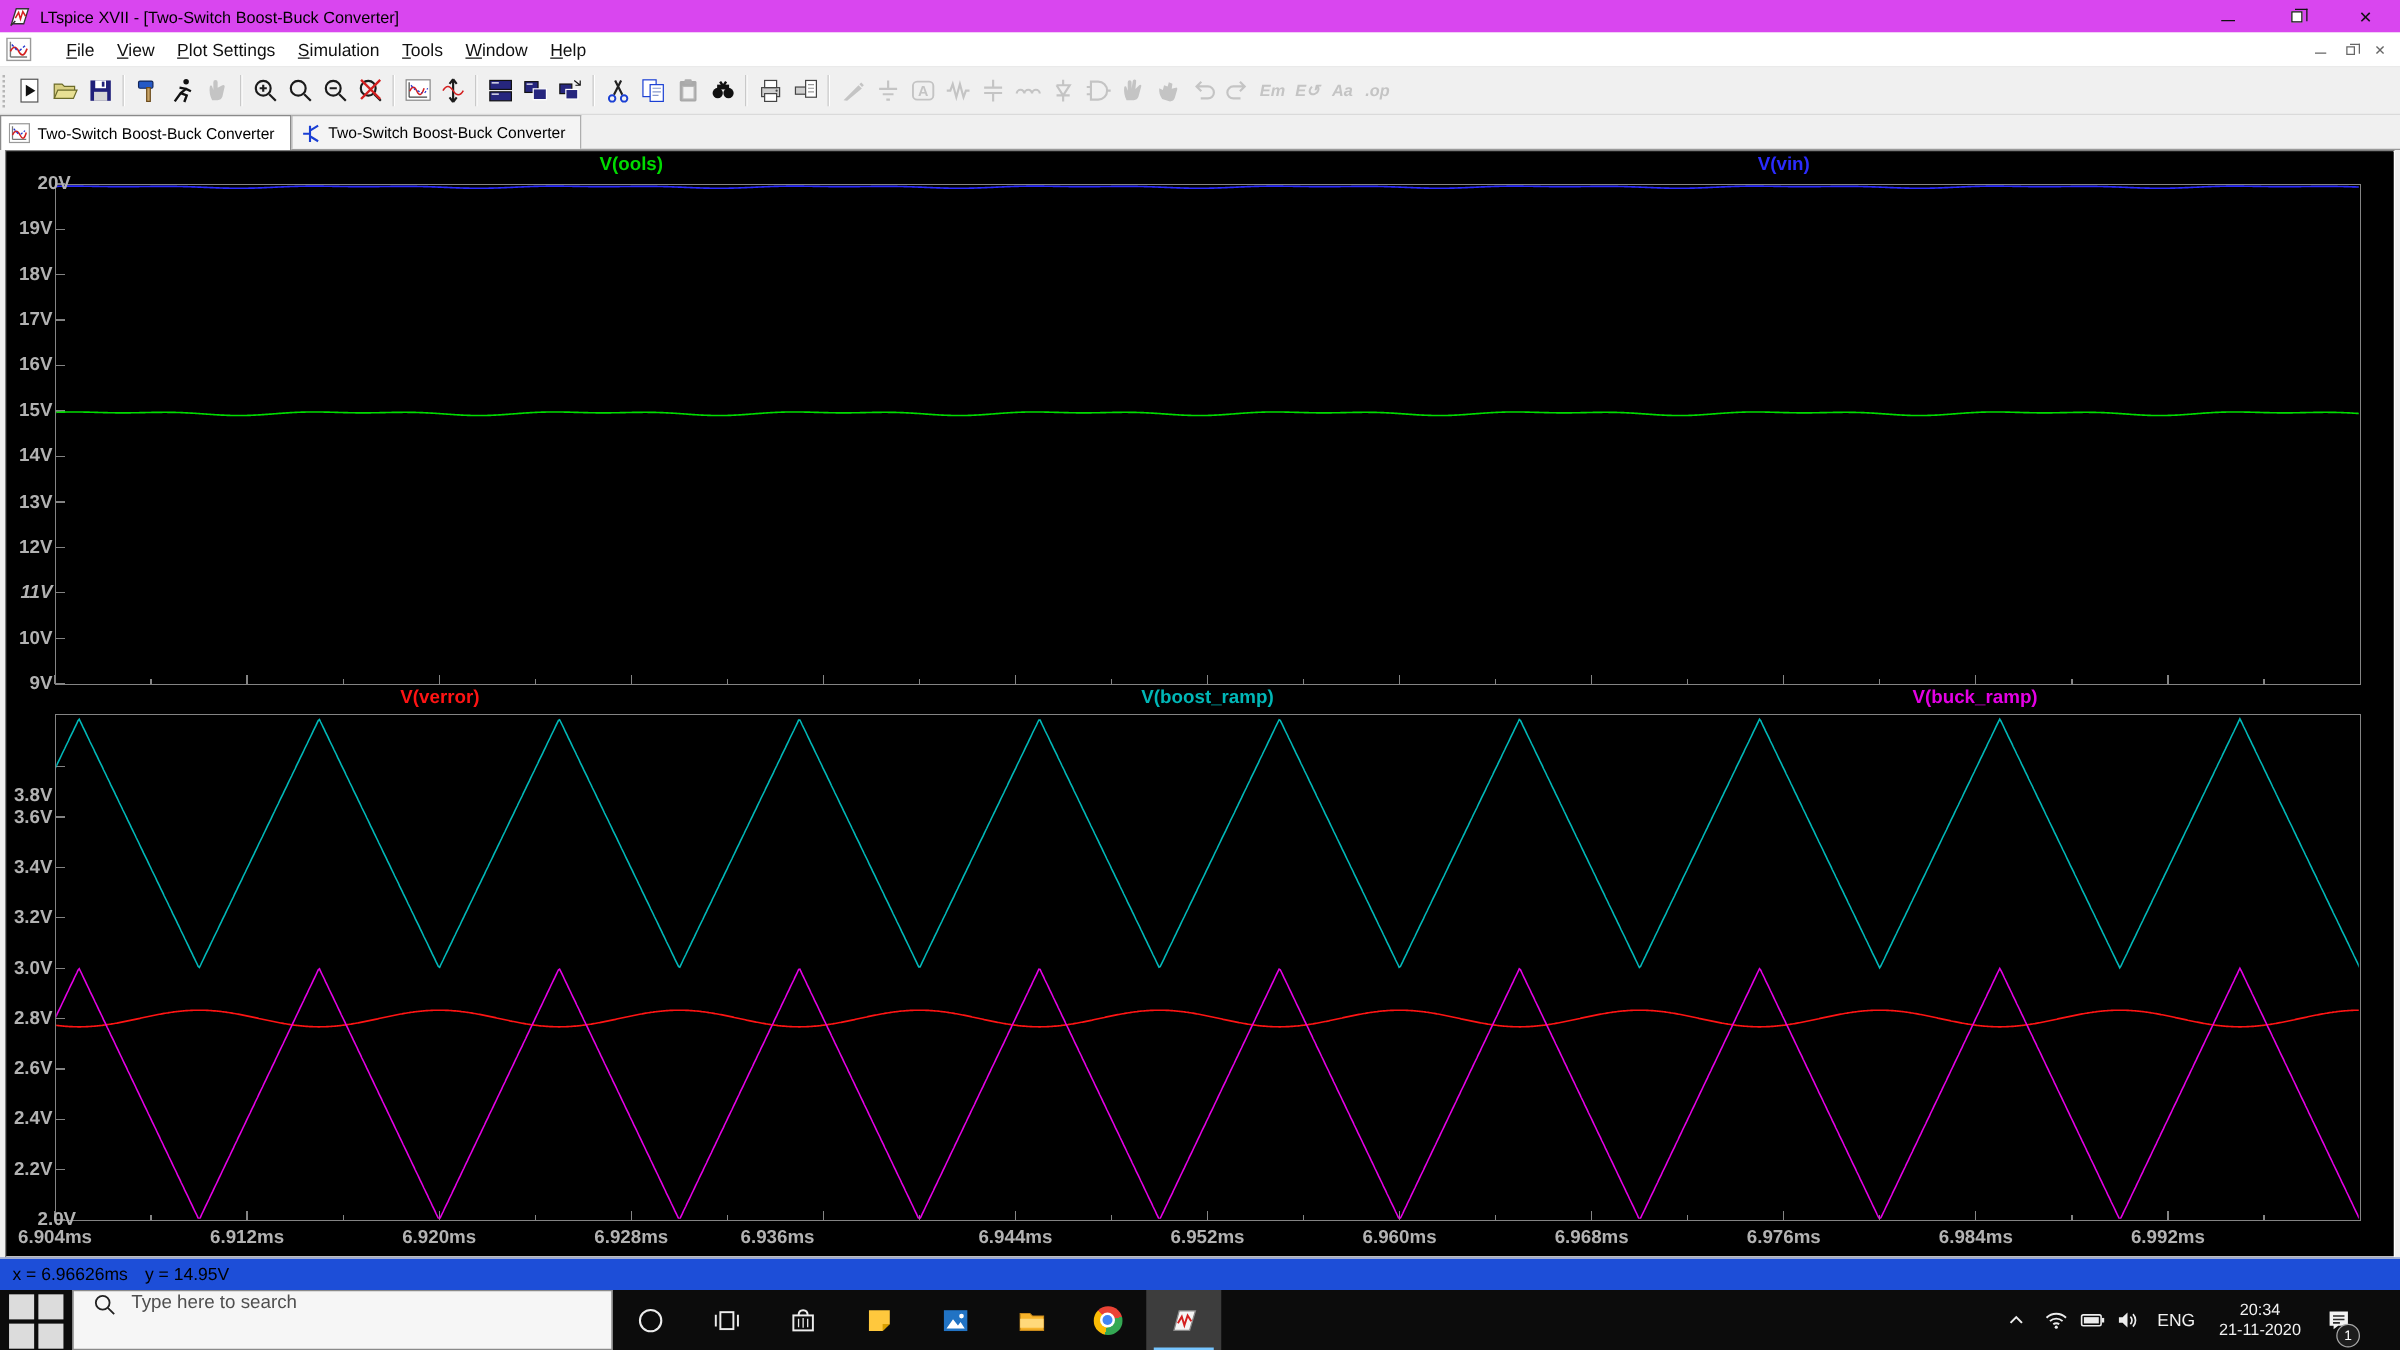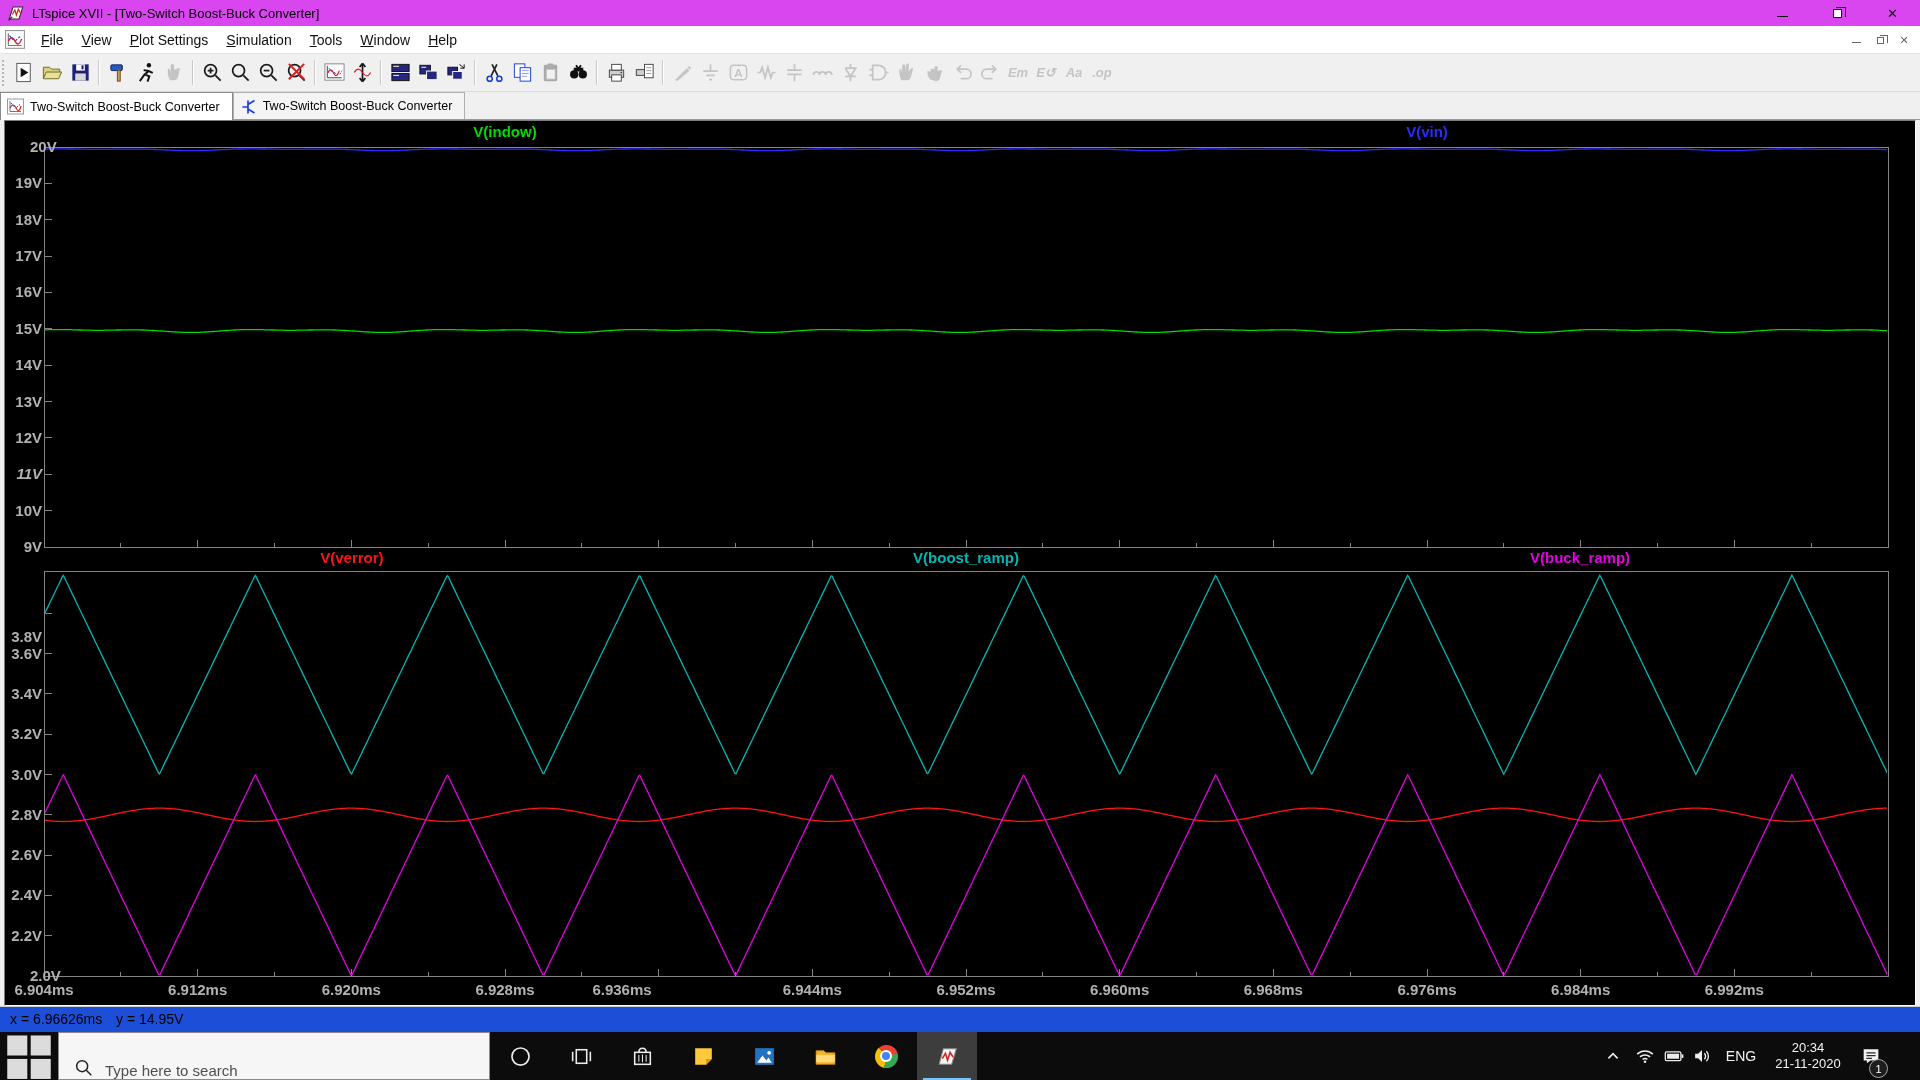--- a/index.html
+++ b/index.html
@@ -14,21 +14,21 @@
   #title-text { font-size:13px; color:#000; }
   #caption-buttons { position:absolute; right:0; top:0; height:26px; display:flex; }
   .cap-btn { width:55px; height:26px; display:flex; align-items:center; justify-content:center;
              color:#111; font-size:13px; }
   .glyph-min { width:11px; border-bottom:1.5px solid #111; height:1px; margin-top:6px;}
   .glyph-restore { width:9px; height:9px; border:1px solid #111; position:relative; background:#fff;}
   .glyph-restore::before { content:""; position:absolute; top:-3px; left:2px; width:9px; height:9px;
              border:1px solid #111; border-bottom:none; border-left:none; }
   
   #menubar { position:absolute; left:0; top:26px; width:1920px; height:28px; background:#ffffff;
-             display:flex; align-items:center; border-bottom:1px solid #e3e3e3;}
+             display:flex; align-items:center; border-bottom:1px solid #e3e3e3;gap:12px;}
   #child-icon { width:22px; height:20px; margin:0 6px 0 4px; }
   .menu-item { font-size:14px; color:#111; padding:4px 9px; }
   .menu-item .accel { text-decoration:underline; }
   #child-controls { position:absolute; right:4px; top:0; height:28px; display:flex; align-items:center; }
   .child-btn { width:24px; height:20px; display:flex; align-items:center; justify-content:center;
                color:#666; font-size:11px; }
   .glyph-min-s { width:9px; border-bottom:1.5px solid #666; height:1px; margin-top:5px;}
   .glyph-restore-s { width:7px; height:7px; border:1px solid #666; position:relative;}
   .glyph-restore-s::before { content:""; position:absolute; top:-3px; left:2px; width:7px; height:7px;
                border:1px solid #666; border-bottom:none; border-left:none;}
@@ -57,21 +57,21 @@
   .xlab { width:80px; text-align:center; }
   .trace-label { position:absolute; font-size:15px; font-weight:bold; transform:translateX(-50%); }
   
   #statusbar { position:absolute; left:0; top:1006px; width:1920px; height:26px; background:#1d4ed8;
                border-top:1px solid #cfcfcf; }
   #statusbar span { position:absolute; top:4px; font-size:14px; color:#000; }
   
   #taskbar { position:absolute; left:0; top:1032px; width:1920px; height:48px; background:#0c0c0c; }
   #start-btn { position:absolute; left:0; top:0; width:58px; height:48px; display:flex; align-items:center; justify-content:center; }
   #search-box { position:absolute; left:58px; top:0; width:432px; height:48px; background:#f6f6f6;
-                border:1px solid #8a8a8a; display:flex; align-items:flex-end; }
+                border:1px solid #8a8a8a; display:flex; align-items:flex-start; }
   #search-box svg { width:22px; height:22px; margin:0 10px 0 14px; }
   #search-input { border:none; outline:none; background:transparent; font-size:15px; color:#3b3b3b;
                   width:330px; font-family:"Liberation Sans", sans-serif; }
   #search-input::placeholder { color:#4f4f4f; opacity:1; }
   .task-app { position:absolute; top:0; width:60px; height:48px; display:flex; align-items:center; justify-content:center; }
   .task-app svg { width:25px; height:25px; }
   .task-app.active { background:#3d3d3d; }
   .task-app.active::after { content:""; position:absolute; left:6px; right:6px; bottom:0; height:2px; background:#76c5ff; }
   #chrome-ball { width:23px; height:23px; border-radius:50%;
        background:conic-gradient(from -45deg,#ea4335 0 33%,#34a853 0 66%,#fbbc05 0 100%);
@@ -484,21 +484,21 @@
       <div class="axis-label ylab" style="left: 1px; top: 483.313px; margin-top: 24px;">3.8V</div>
       <div class="axis-label ylab" style="left: 1px; top: 523.612px;">3.6V</div>
       <div class="axis-label ylab" style="left: 1px; top: 563.91px;">3.4V</div>
       <div class="axis-label ylab" style="left: 1px; top: 604.209px;">3.2V</div>
       <div class="axis-label ylab" style="left: 1px; top: 644.507px;">3.0V</div>
       <div class="axis-label ylab" style="left: 1px; top: 684.806px;">2.8V</div>
       <div class="axis-label ylab" style="left: 1px; top: 725.104px;">2.6V</div>
       <div class="axis-label ylab" style="left: 1px; top: 765.403px;">2.4V</div>
       <div class="axis-label ylab" style="left: 1px; top: 805.701px;">2.2V</div>
       <div class="axis-label ylab" style="left: 1px; top: 846px; padding-left: 24px;">2.0V</div>
-      <div class="trace-label" style="left: 500px; top: 2px; color: rgb(0, 220, 0);">V(indow)</div>
+      <div class="trace-label" style="left: 500px; top: 2px; color: rgb(0, 220, 0);">V(ools)</div>
       <div class="trace-label" style="left: 1422px; top: 2px; color: rgb(43, 43, 255);">V(vin)</div>
       <div class="trace-label" style="left: 346.948px; top: 428px; color: rgb(255, 20, 20);">V(verror)</div>
       <div class="trace-label" style="left: 961px; top: 428px; color: rgb(0, 183, 183);">V(boost_ramp)</div>
       <div class="trace-label" style="left: 1575.05px; top: 428px; color: rgb(228, 0, 228);">V(buck_ramp)</div>
       <div class="axis-label xlab" style="left: -1px; top: 860px;">6.904ms</div>
       <div class="axis-label xlab" style="left: 152.667px; top: 860px;">6.912ms</div>
       <div class="axis-label xlab" style="left: 306.333px; top: 860px;">6.920ms</div>
       <div class="axis-label xlab" style="left: 460px; top: 860px;">6.928ms</div>
       <div class="axis-label xlab" style="left: 577px; top: 860px;">6.936ms</div>
       <div class="axis-label xlab" style="left: 767.333px; top: 860px;">6.944ms</div>

